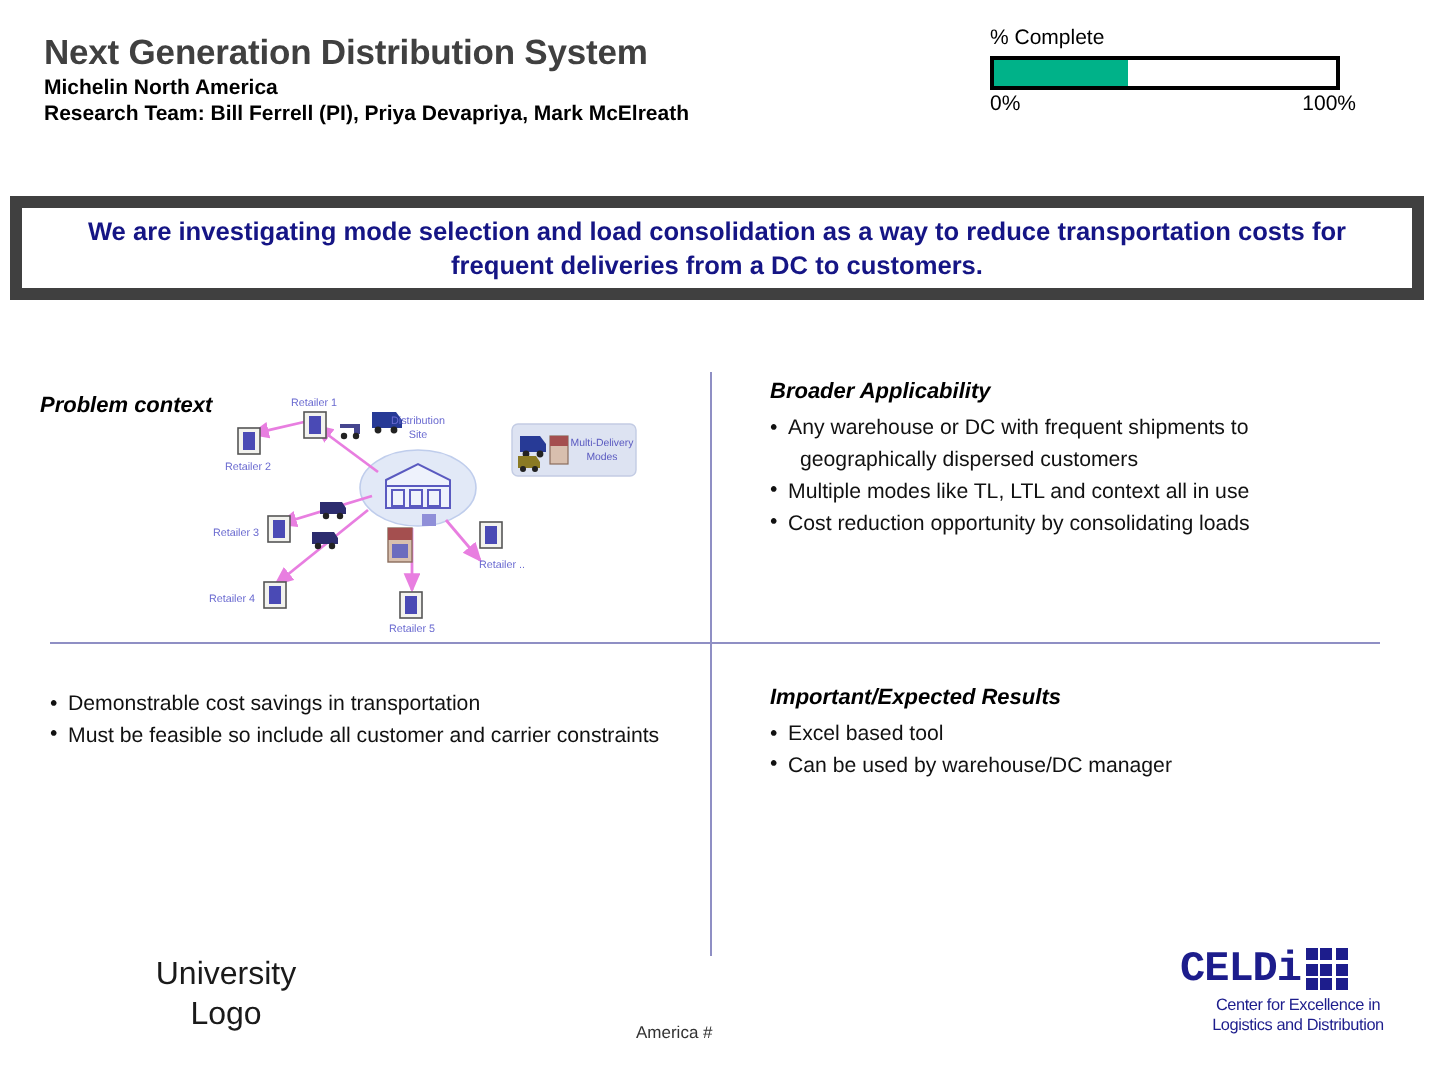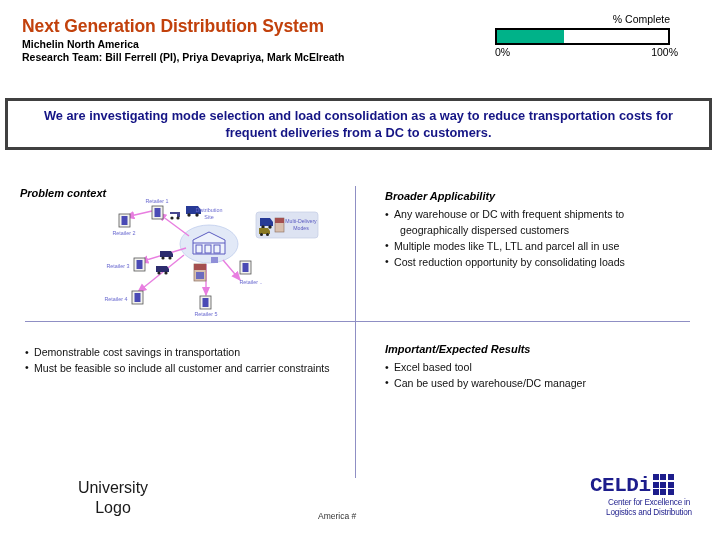--- a/index.html
+++ b/index.html
@@ -21,21 +21,21 @@
     position: absolute;
     left: 22px;
     top: 16px;
     width: 460px;
   }
   #poster-title {
     font-size: 17.5px;
     font-weight: bold;
     letter-spacing: -0.1px;
     line-height: 1.15;
-    color: #c2410c;
+    color: #404040;
   }
   #poster-org {
     font-size: 10.5px;
     font-weight: bold;
     margin-top: 2px;
     line-height: 1.25;
   }
   #poster-team {
     font-size: 10.5px;
     font-weight: bold;
@@ -44,21 +44,21 @@
 
   
   #progress-block {
     position: absolute;
     left: 495px;
     top: 13px;
     width: 175px;
   }
   #progress-caption {
     font-size: 10.5px;
-    text-align: right;
+    text-align: left;
     color: #000;
     margin-bottom: 3px;
   }
   #progress-track {
     position: relative;
     height: 17px;
     border: 2px solid #000000;
     background: #ffffff;
     box-sizing: border-box;
   }
@@ -79,21 +79,21 @@
   #progress-max { position: absolute; right: -8px; top: 0; }
 
   
   #headline-banner {
     position: absolute;
     left: 5px;
     top: 98px;
     width: 707px;
     height: 52px;
     box-sizing: border-box;
-    border: 3px solid #404040;
+    border: 6px solid #404040;
     display: flex;
     align-items: center;
     justify-content: center;
     padding: 0 22px;
   }
   #headline-text {
     color: #151585;
     font-size: 12.8px;
     font-weight: bold;
     text-align: center;
@@ -139,21 +139,21 @@
     content: "\2022";
     position: absolute;
     left: 0;
     top: -0.5px;
   }
   .bullet-list li.cont {
     padding-left: 15px;
   }
   .bullet-list li.cont::before { content: ""; }
 
-  #quad-problem { left: 20px; top: 187px; width: 325px; }
+  #quad-problem { left: 20px; top: 197px; width: 325px; }
   #quad-broader { left: 385px; top: 190px; width: 310px; }
   #quad-objectives { left: 25px; top: 345px; width: 310px; }
   #quad-results { left: 385px; top: 343px; width: 310px; }
 
   
   #problem-diagram {
     position: absolute;
     left: 90px;
     top: 198px;
     width: 230px;
@@ -339,21 +339,21 @@
       <text x="211" y="32" text-anchor="middle" font-family="Liberation Sans, sans-serif" font-size="5.2" fill="#5a5ac0">Modes</text>
     </g>
   </svg>
 </div>
 
 <div class="quadrant" id="quad-broader">
   <div class="quad-heading">Broader Applicability</div>
   <ul class="bullet-list">
     <li>Any warehouse or DC with frequent shipments to</li>
     <li class="cont">geographically dispersed customers</li>
-    <li>Multiple modes like TL, LTL and parcel all in use</li>
+    <li>Multiple modes like TL, LTL and context all in use</li>
     <li>Cost reduction opportunity by consolidating loads</li>
   </ul>
 </div>
 
 <div class="quadrant" id="quad-objectives">
   <ul class="bullet-list">
     <li>Demonstrable cost savings in transportation</li>
     <li>Must be feasible so include all customer and carrier constraints</li>
   </ul>
 </div>

